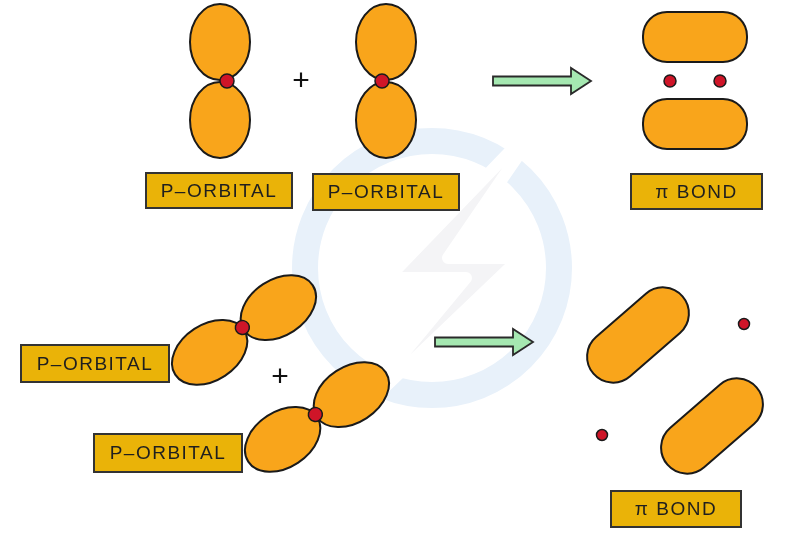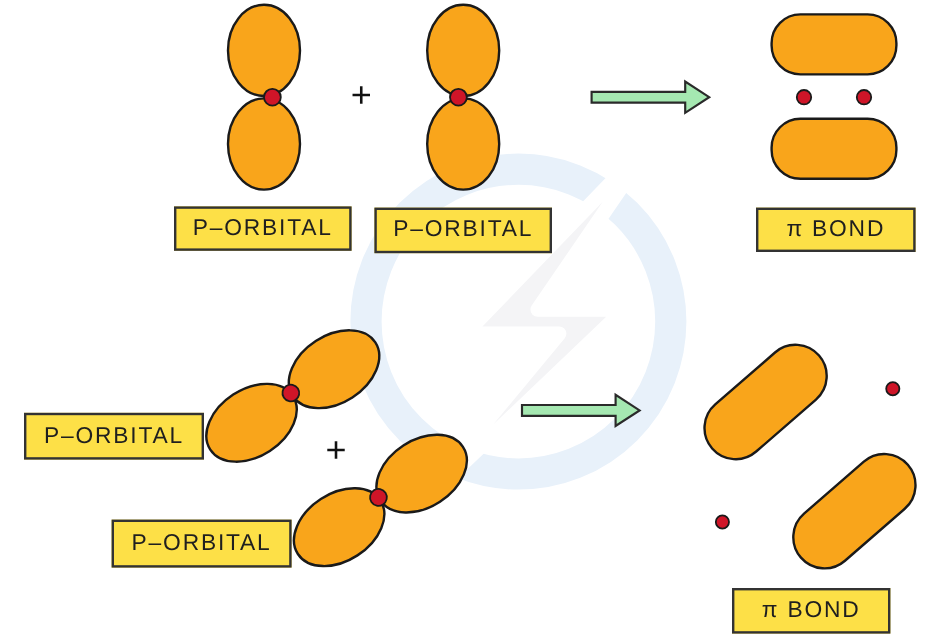--- a/index.html
+++ b/index.html
@@ -42,21 +42,21 @@
     stroke-width: 26;
   }
   .wm-bolt {
     fill: #F4F4F6;
     stroke: #FFFFFF;
     stroke-width: 12;
     stroke-linejoin: round;
   }
   .label-box {
     position: absolute;
-    background: #fde047;
+    background: #eab308;
     border: 2px solid #333333;
     color: #1F1F1F;
     font-size: 19px;
     letter-spacing: 1.5px;
     display: flex;
     align-items: center;
     justify-content: center;
     box-sizing: border-box;
     white-space: pre;
   }

